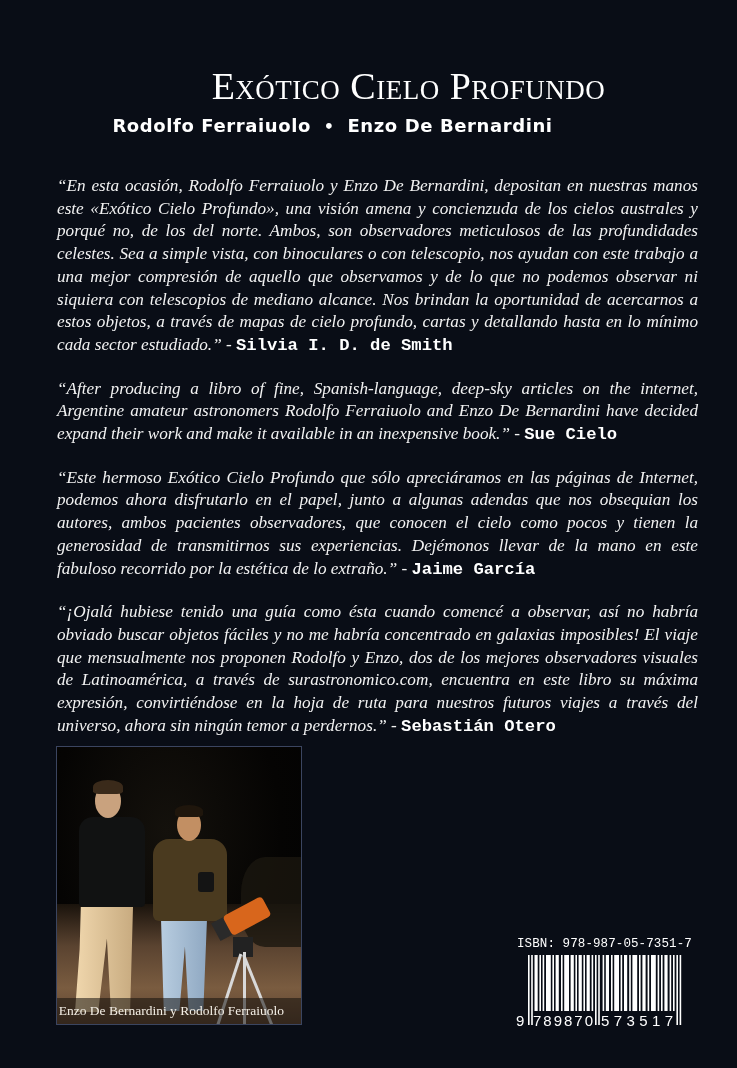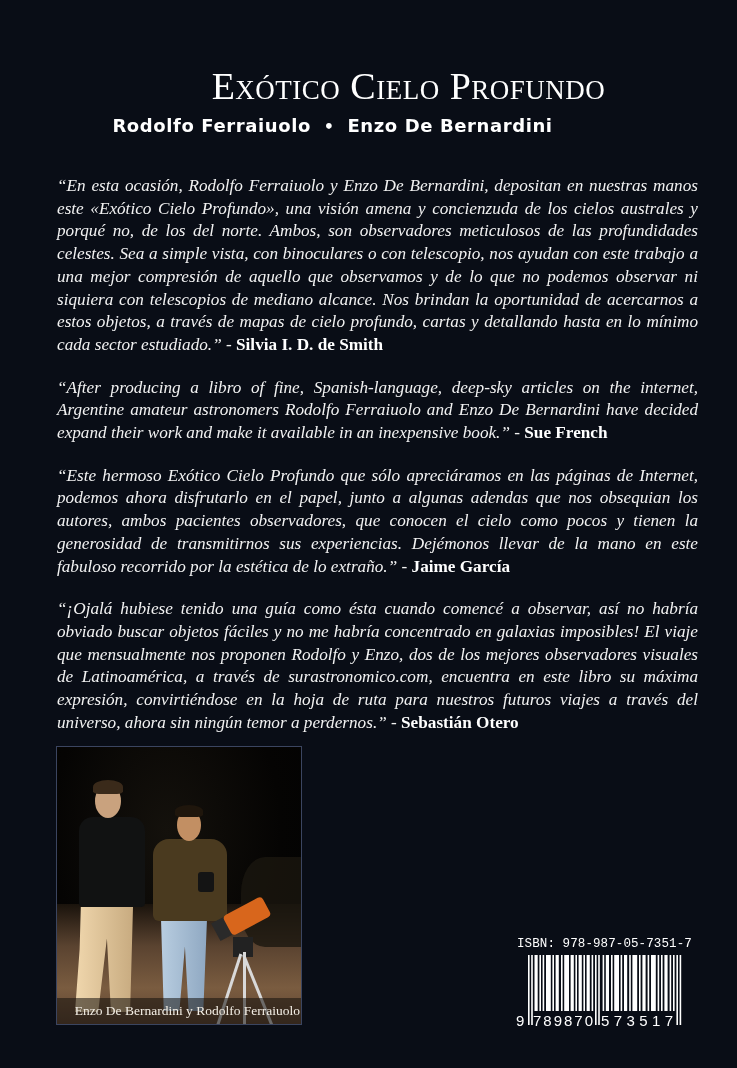--- a/index.html
+++ b/index.html
@@ -34,21 +34,21 @@
     font-family: "Liberation Serif", serif;
     font-style: italic;
     font-size: 17.2px;
     line-height: 22.7px;
     text-align: justify;
     color: #f2f2f2;
     margin: 0 0 20px 0;
   }
   .quote .attr {
     font-style: normal; font-weight: bold;
-    font-family: Liberation Serif, serif;
+    font-family: Liberation Mono, monospace;
     color: #ffffff;
   }
   .photo {
     position: absolute; left: 56px; top: 746px; width: 246px; height: 279px;
     border: 1px solid #3b4560;
     box-sizing: border-box;
     overflow: hidden;
     background: radial-gradient(ellipse at 45% 30%, #14110c 0%, #050403 60%, #020202 100%);
   }
   .ground {
@@ -67,21 +67,21 @@
   .person2-legs { position:absolute; left:104px; top:172px; width:46px; height:92px; background: linear-gradient(90deg,#b8cde0,#8fa8c2); clip-path: polygon(0 0,100% 0,92% 100%,60% 100%,52% 30%,40% 100%,6% 100%); }
   .scope-tube { position:absolute; left:168px; top:158px; width:44px; height:22px; background:#d8661c; border-radius:4px; transform: rotate(-28deg); }
   .scope-cap { position:absolute; left:158px; top:172px; width:14px; height:20px; background:#2a2a2a; transform: rotate(-28deg); }
   .tripod-head { position:absolute; left:176px; top:190px; width:20px; height:20px; background:#222; }
   .leg { position:absolute; width:3px; height:80px; background:#d9d9d9; top:205px; }
   .caption {
     position: absolute; left: 0; bottom: 0; width: 100%; height: 26px;
     background: rgba(20,16,12,0.55);
     font-family: "Liberation Serif", serif;
     font-size: 13.5px; color: #f4efe6;
-    text-align: right; line-height: 26px; padding-right: 1px; box-sizing: border-box;
+    text-align: right; line-height: 26px; padding-right: 17px; box-sizing: border-box;
   }
   .isbn-label {
     position: absolute; left: 517px; top: 937px;
     font-family: Liberation Mono, monospace;
     font-size: 12.5px; color: #ffffff; letter-spacing: 0.1px;
   }
   .barcode {
     position: absolute; left: 515px; top: 955px; width: 176px; height: 72px;
   }
   .barcode svg { display:block; }
@@ -95,21 +95,21 @@
   <span>Rodolfo Ferraiuolo</span>
   <span class="dot">•</span>
   <span>Enzo De Bernardini</span>
 </div>
 
 <div class="quotes">
   <p class="quote">
     <span>“En esta ocasión, Rodolfo Ferraiuolo y Enzo De Bernardini, depositan en nuestras manos este «Exótico Cielo Profundo», una visión amena y concienzuda de los cielos australes y porqué no, de los del norte. Ambos, son observadores meticulosos de las profundidades celestes. Sea a simple vista, con binoculares o con telescopio, nos ayudan con este trabajo a una mejor compresión de aquello que observamos y de lo que no podemos observar ni siquiera con telescopios de mediano alcance. Nos brindan la oportunidad de acercarnos a estos objetos, a través de mapas de cielo profundo, cartas y detallando hasta en lo mínimo cada sector estudiado.” - </span><span class="attr">Silvia I. D. de Smith</span>
   </p>
   <p class="quote">
-    <span>“After producing a libro of fine, Spanish-language, deep-sky articles on the internet, Argentine amateur astronomers Rodolfo Ferraiuolo and Enzo De Bernardini have decided expand their work and make it available in an inexpensive book.” - </span><span class="attr">Sue French</span>
+    <span>“After producing a libro of fine, Spanish-language, deep-sky articles on the internet, Argentine amateur astronomers Rodolfo Ferraiuolo and Enzo De Bernardini have decided expand their work and make it available in an inexpensive book.” - </span><span class="attr">Sue Cielo</span>
   </p>
   <p class="quote">
     <span>“Este hermoso Exótico Cielo Profundo que sólo apreciáramos en las páginas de Internet, podemos ahora disfrutarlo en el papel, junto a algunas adendas que nos obsequian los autores, ambos pacientes observadores, que conocen el cielo como pocos y tienen la generosidad de transmitirnos sus experiencias. Dejémonos llevar de la mano en este fabuloso recorrido por la estética de lo extraño.” - </span><span class="attr">Jaime García</span>
   </p>
   <p class="quote">
     <span>“¡Ojalá hubiese tenido una guía como ésta cuando comencé a observar, así no habría obviado buscar objetos fáciles y no me habría concentrado en galaxias imposibles! El viaje que mensualmente nos proponen Rodolfo y Enzo, dos de los mejores observadores visuales de Latinoamérica, a través de surastronomico.com, encuentra en este libro su máxima expresión, convirtiéndose en la hoja de ruta para nuestros futuros viajes a través del universo, ahora sin ningún temor a perdernos.” - </span><span class="attr">Sebastián Otero</span>
   </p>
 </div>
 
 <div class="photo">

